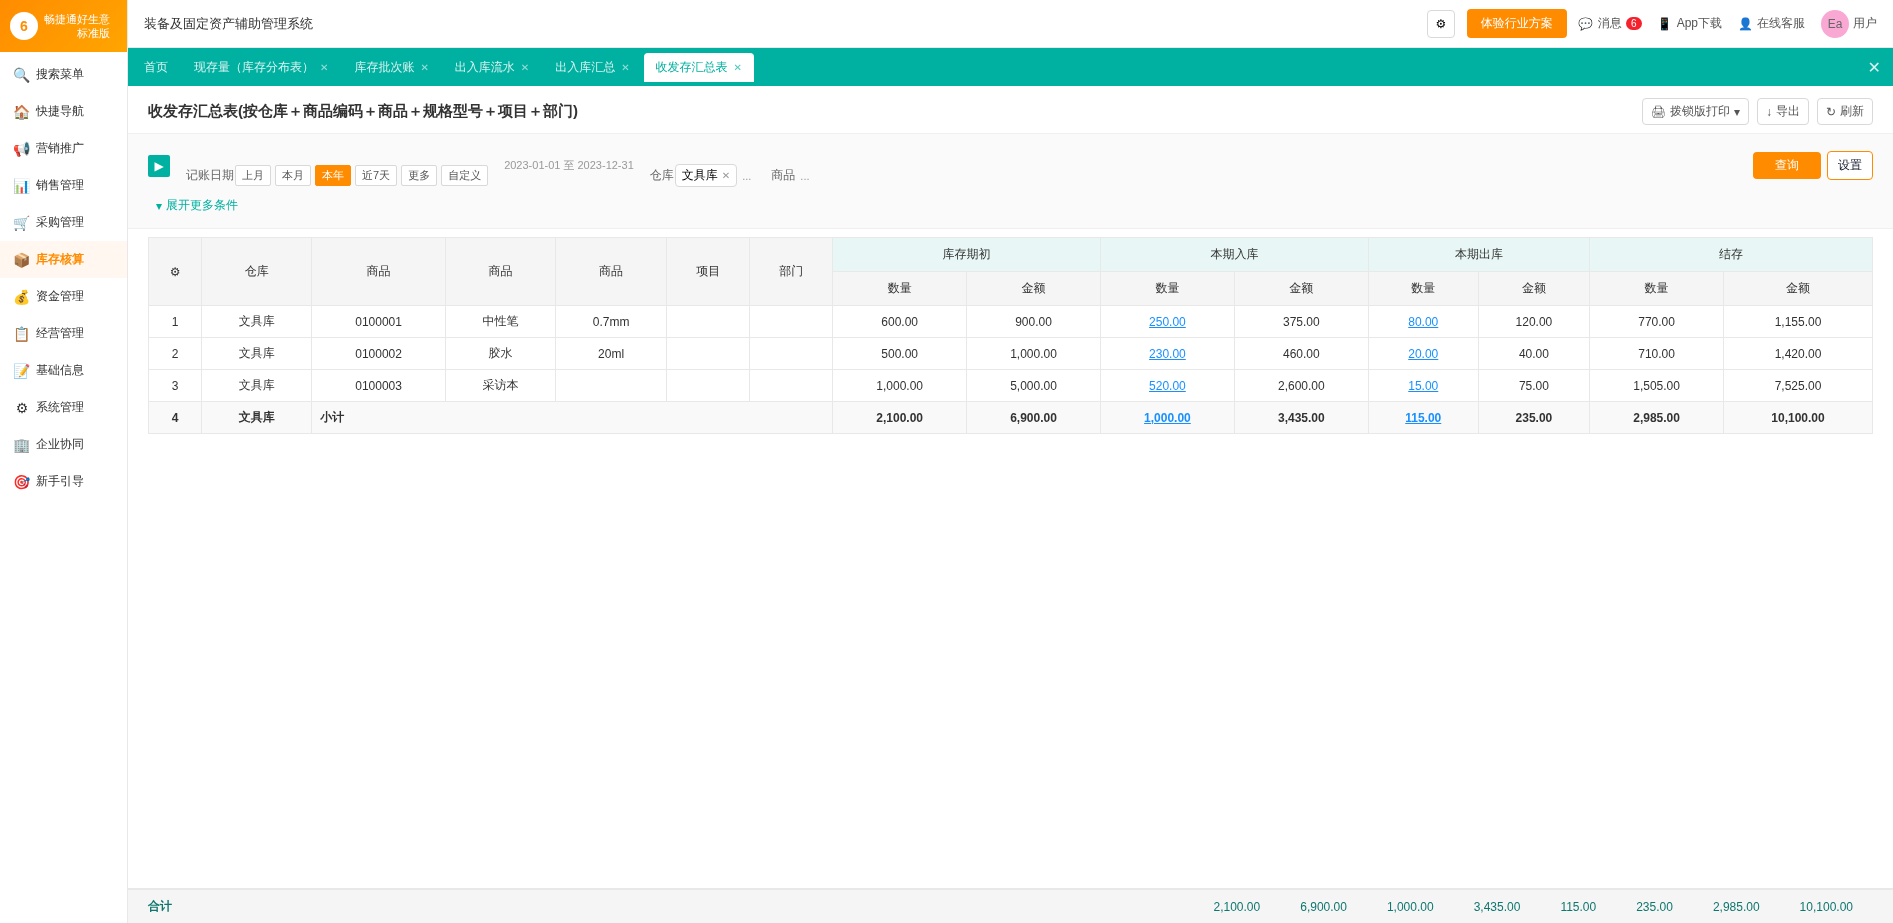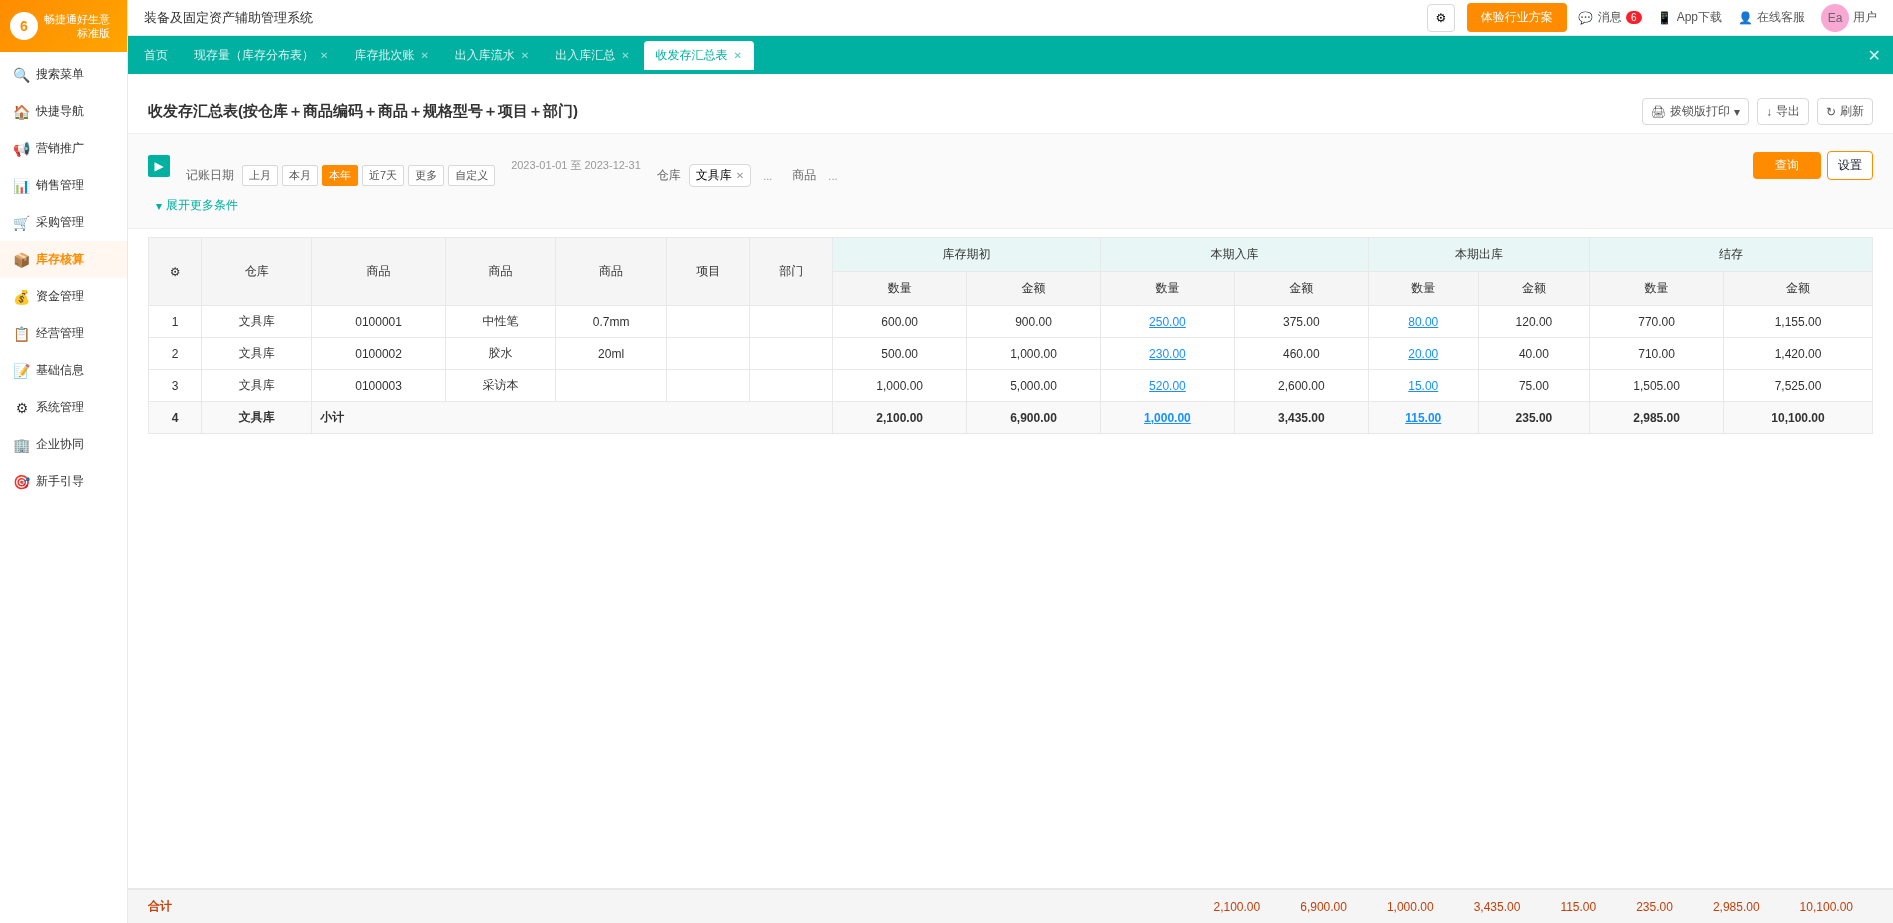--- a/index.html
+++ b/index.html
@@ -70,21 +70,21 @@
     .main {
       flex: 1;
       display: flex;
       flex-direction: column;
       overflow: hidden;
     }
 
     
     .top-header {
       background: #fff;
-      height: 36px;
+      height: 48px;
       display: flex;
       align-items: center;
       padding: 0 16px;
       border-bottom: 1px solid #e8e8e8;
       gap: 12px;
     }
     .system-name {
       font-size: 13px;
       color: #333;
       flex: 1;
@@ -186,21 +186,21 @@
     .page-content {
       flex: 1;
       background: #fff;
       overflow: auto;
       display: flex;
       flex-direction: column;
     }
 
     
     .page-header {
-      padding: 24px 20px 8px;
+      padding: 12px 20px 8px;
       border-bottom: 1px solid #f0f0f0;
       display: flex;
       align-items: center;
       justify-content: space-between;
     }
     .page-title {
       font-size: 15px;
       font-weight: bold;
       color: #333;
     }
@@ -243,21 +243,21 @@
       align-items: center;
       justify-content: center;
       cursor: pointer;
       color: #fff;
       font-size: 12px;
       flex-shrink: 0;
     }
     .filter-group {
       display: flex;
       align-items: center;
-      gap: 8px;
+      gap: 1px;
       margin-top: 20px;
     }
     .filter-label {
       color: #666;
       white-space: nowrap;
     }
     .date-btns {
       display: flex;
       align-items: center;
       gap: 4px;
@@ -371,21 +371,21 @@
     }
 
     
     .table-footer {
       background: #f5f5f5;
       border-top: 2px solid #e8e8e8;
       padding: 8px 20px;
       display: flex;
       align-items: center;
       font-size: 12px;
-      color: #c2410c;
+      color: #0f766e;
       flex-shrink: 0;
       margin-top: 44px;
     }
     .footer-label {
       font-weight: bold;
       margin-right: 20px;
     }
   </style>
 </head>
 <body>

